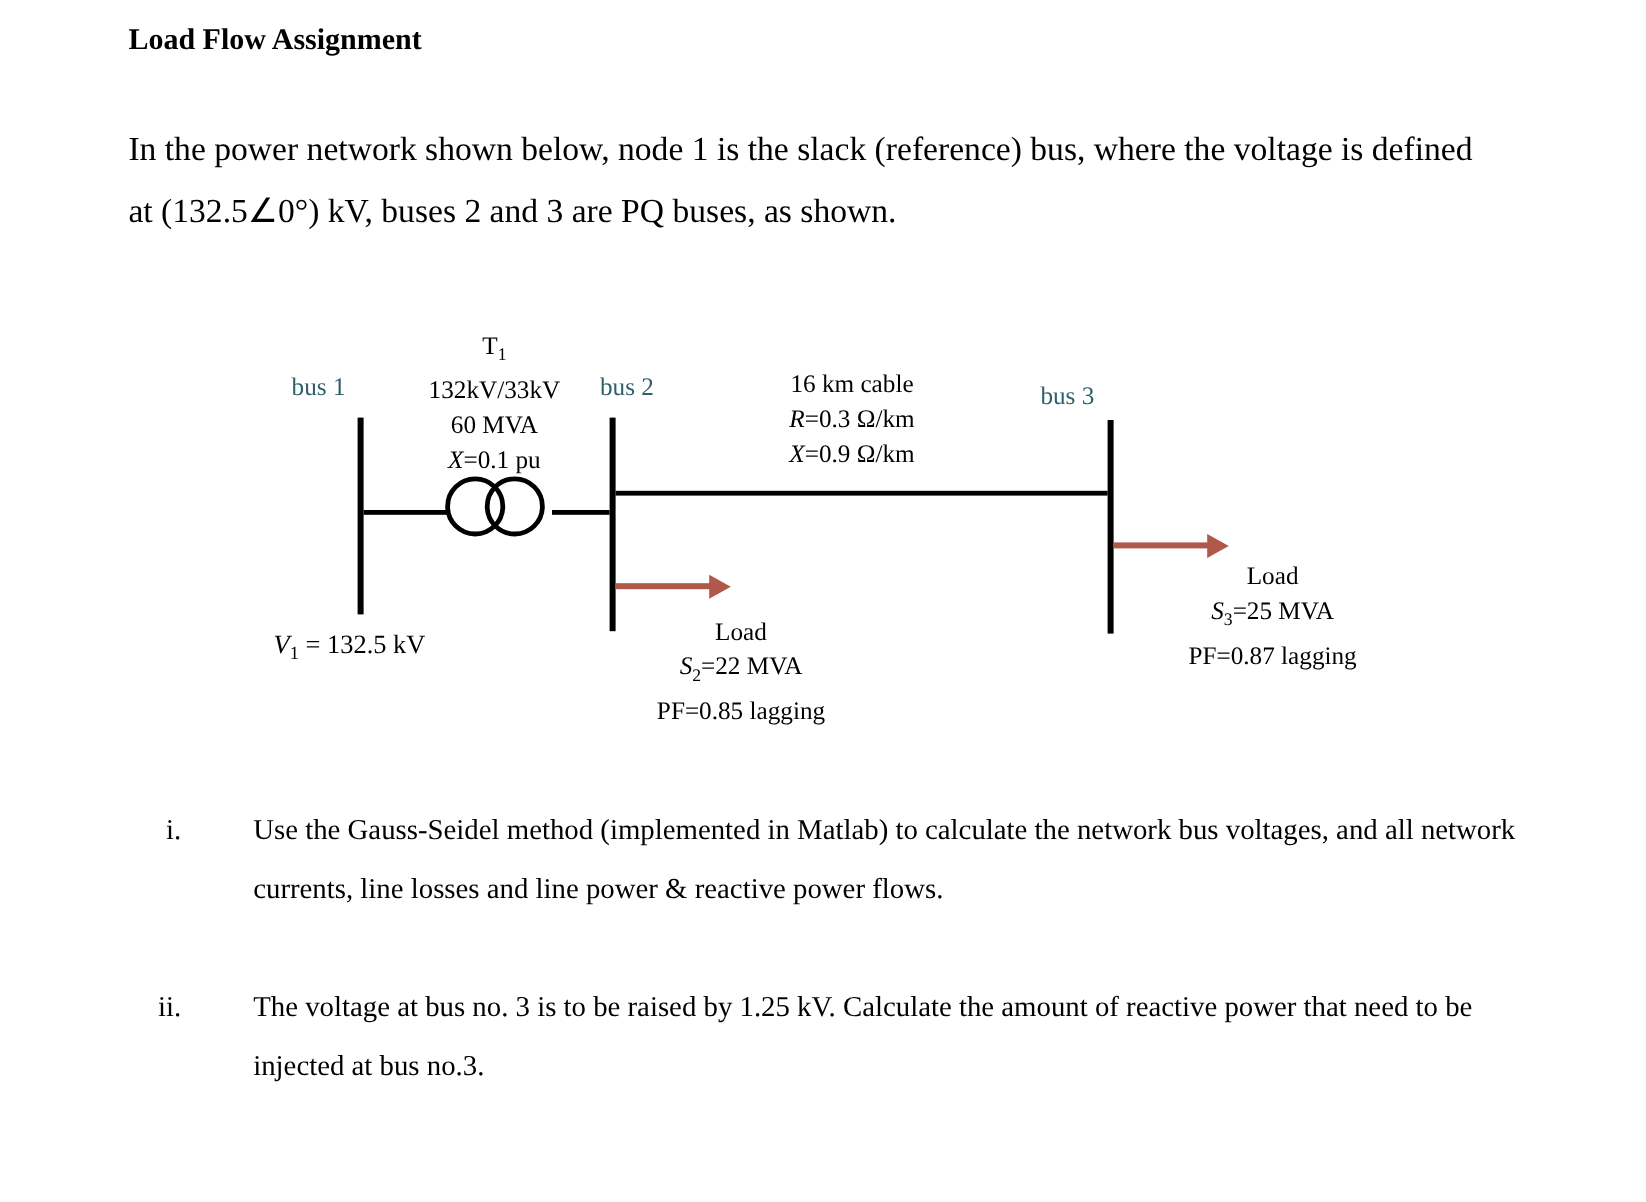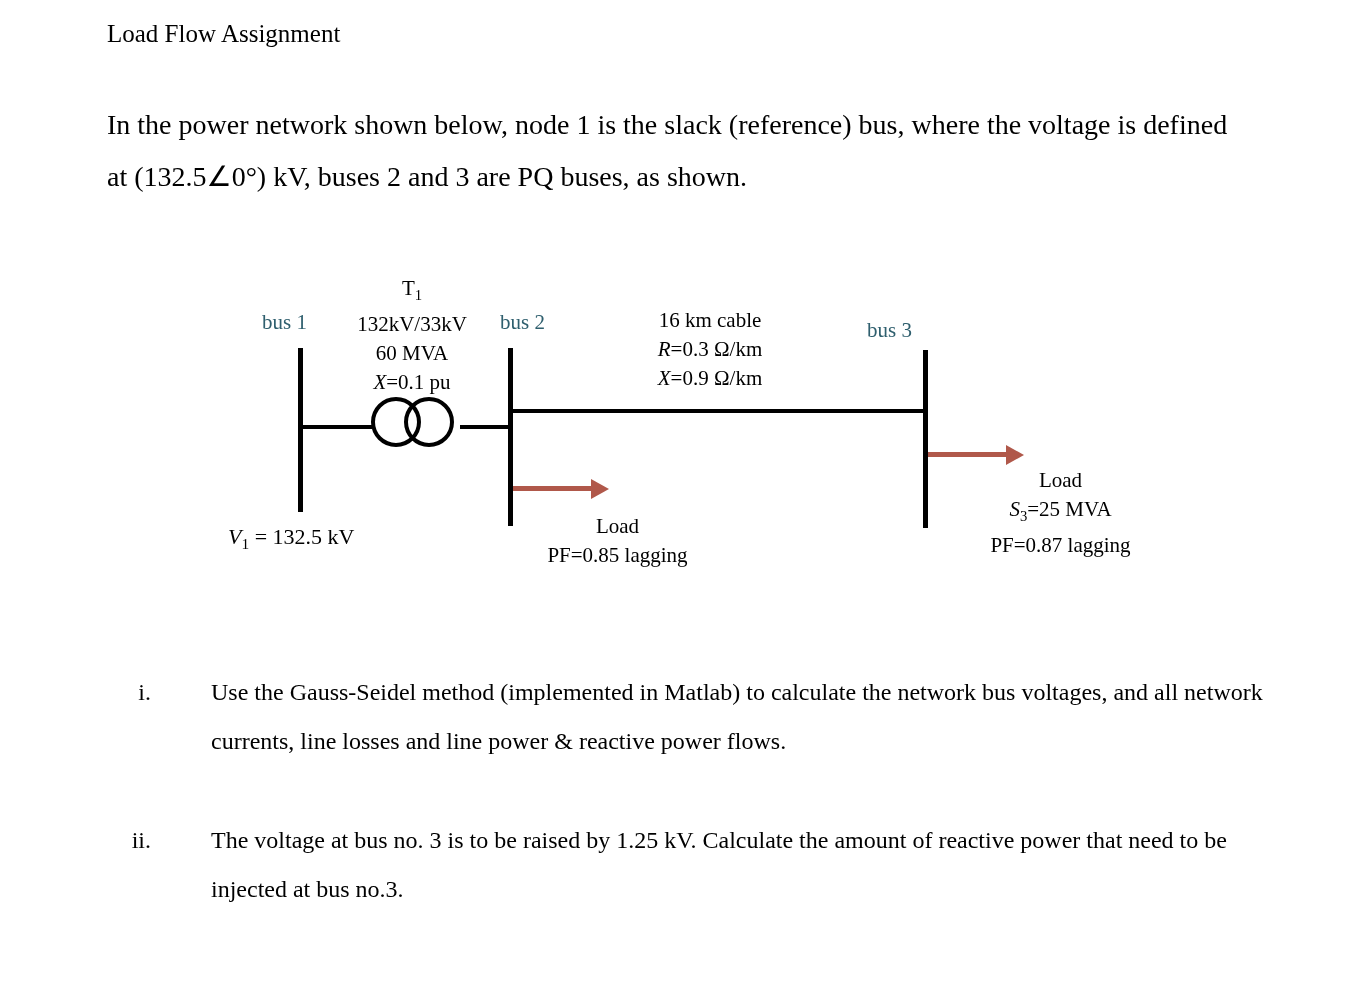--- a/index.html
+++ b/index.html
@@ -3,21 +3,21 @@
 <meta charset="utf-8">
 <style>
   :root { --bus-label:#2f5f6e; --arrow:#b0584a; }
   * { box-sizing:border-box; }
   html,body { margin:0; padding:0; }
   body {
     width:1372px; height:1002px; background:#ffffff; color:#000;
     font-family:"Liberation Serif", serif; position:relative; overflow:hidden;
   }
   .abs { position:absolute; }
-  .title { left:107px; top:20px; font-size:25px; font-weight:400; }
+  .title { left:107px; top:20px; font-size:25px; font-weight:700; }
   .intro { left:107px; top:99px; font-size:28px; line-height:52px; width:1185px; }
   .diagram { left:0; top:270px; width:1372px; height:340px; }
 
   .busbar { position:absolute; width:5px; background:#000; }
   .wire { position:absolute; height:4px; background:#000; }
   .bus-label { position:absolute; color:var(--bus-label); font-size:21px; white-space:nowrap; }
   .dgm-block { position:absolute; font-size:21px; line-height:29px; text-align:center; white-space:nowrap; }
   .dgm-text { position:absolute; font-size:22px; white-space:nowrap;margin-top:16px; }
   .circle { position:absolute; width:50px; height:50px; border:4px solid #000; border-radius:50%; background:transparent; }
   .arrow-shaft { position:absolute; height:5px; background:var(--arrow); }
@@ -42,21 +42,21 @@
   <span>In the power network shown below, node 1 is the slack (reference) bus, where the voltage is defined</span><br>
   <span>at (132.5∠0°) kV, buses 2 and 3 are PQ buses, as shown.</span>
 </div>
 
 <div class="abs diagram">
 
   <div class="busbar" style="left:298px; top:78px; height:164px;"></div>
   <div class="busbar" style="left:508px; top:78px; height:178px;"></div>
   <div class="busbar" style="left:923px; top:80px; height:178px;"></div>
 
-  <div class="bus-label" style="left:243px; top:40px;margin-left:19px;">bus 1</div>
+  <div class="bus-label" style="left:243px; top:40px;">bus 1</div>
   <div class="bus-label" style="left:500px; top:40px;">bus 2</div>
   <div class="bus-label" style="left:867px; top:48px;">bus 3</div>
 
   <div class="wire" style="left:303px; top:155px; width:70px;"></div>
   <div class="wire" style="left:460px; top:155px; width:48px;"></div>
   <div class="wire" style="left:513px; top:139px; width:410px;"></div>
 
   <div>
     <div class="circle" style="left:371px; top:127px;"></div>
     <div class="circle" style="left:404px; top:127px;"></div>
@@ -78,20 +78,21 @@
   <div class="dgm-text" style="left:228px; top:238px;">
     <span class="it">V</span><sub>1</sub><span> = 132.5 kV</span>
   </div>
 
   <div>
     <div class="arrow-shaft" style="left:513px; top:216px; width:80px;"></div>
     <div class="arrow-head" style="left:591px; top:209px;"></div>
   </div>
   <div class="dgm-block" style="left:535px; top:242px; width:165px;">
     <div>Load</div>
+    <div><span class="it">S</span><sub>2</sub><span>=22 MVA</span></div>
     <div>PF=0.85 lagging</div>
   </div>
 
   <div>
     <div class="arrow-shaft" style="left:928px; top:182px; width:80px;"></div>
     <div class="arrow-head" style="left:1006px; top:175px;"></div>
   </div>
   <div class="dgm-block" style="left:978px; top:196px; width:165px;">
     <div>Load</div>
     <div><span class="it">S</span><sub>3</sub><span>=25 MVA</span></div>

